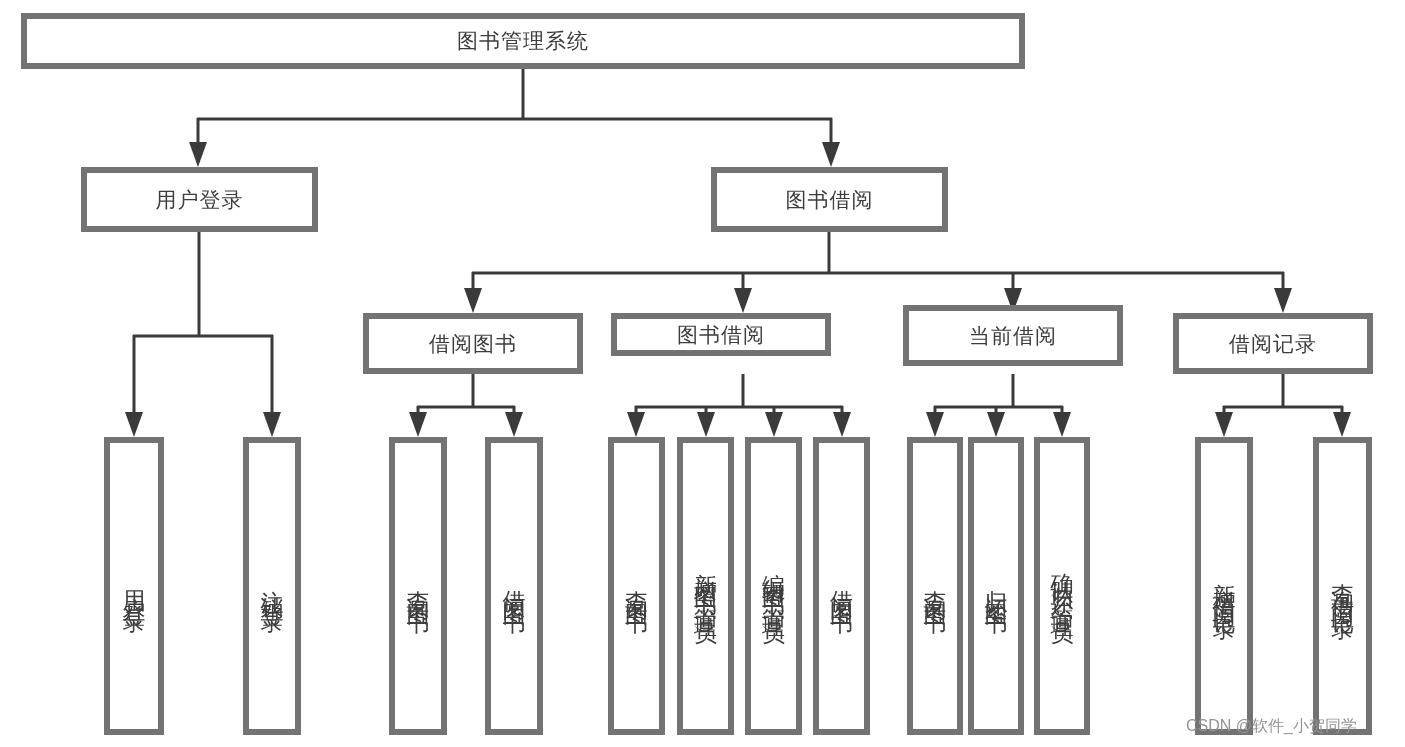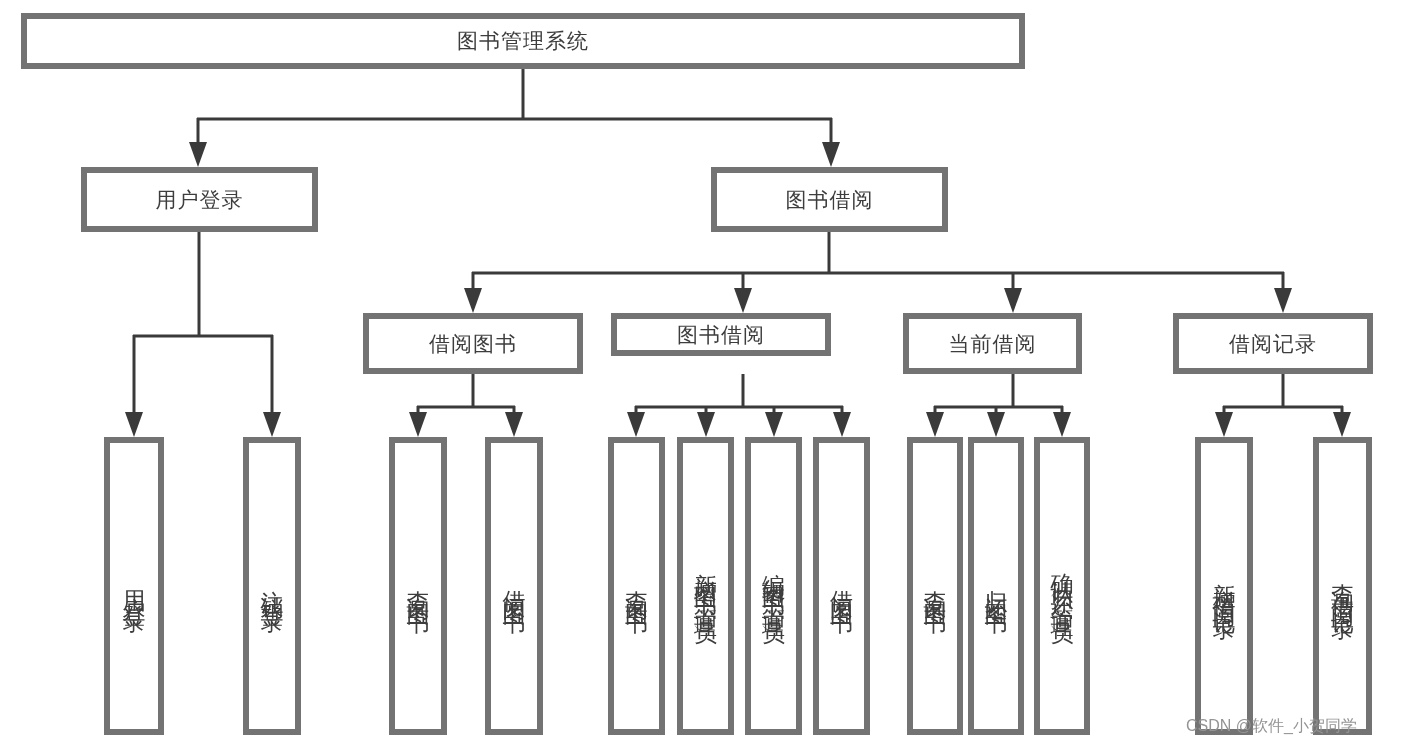--- a/index.html
+++ b/index.html
@@ -123,21 +123,21 @@
   <div class="box h" style="left:711px;top:167px;width:237px;height:65px">
     <span>图书借阅</span>
   </div>
 
   <div class="box h" style="left:363px;top:313px;width:220px;height:61px">
     <span>借阅图书</span>
   </div>
   <div class="box h" style="left:611px;top:313px;width:220px;height:43px">
     <span>图书借阅</span>
   </div>
-  <div class="box h" style="left:903px;top:313px;width:179px;height:61px">
+  <div class="box h" style="left:903px;top:305px;width:220px;height:61px">
     <span>当前借阅</span>
   </div>
   <div class="box h" style="left:1173px;top:313px;width:200px;height:61px">
     <span>借阅记录</span>
   </div>
 
   <div class="box v" style="left:104px;top:437px;width:60px;height:298px">
     <span>用户登录</span>
   </div>
   <div class="box v" style="left:243px;top:437px;width:58px;height:298px">

